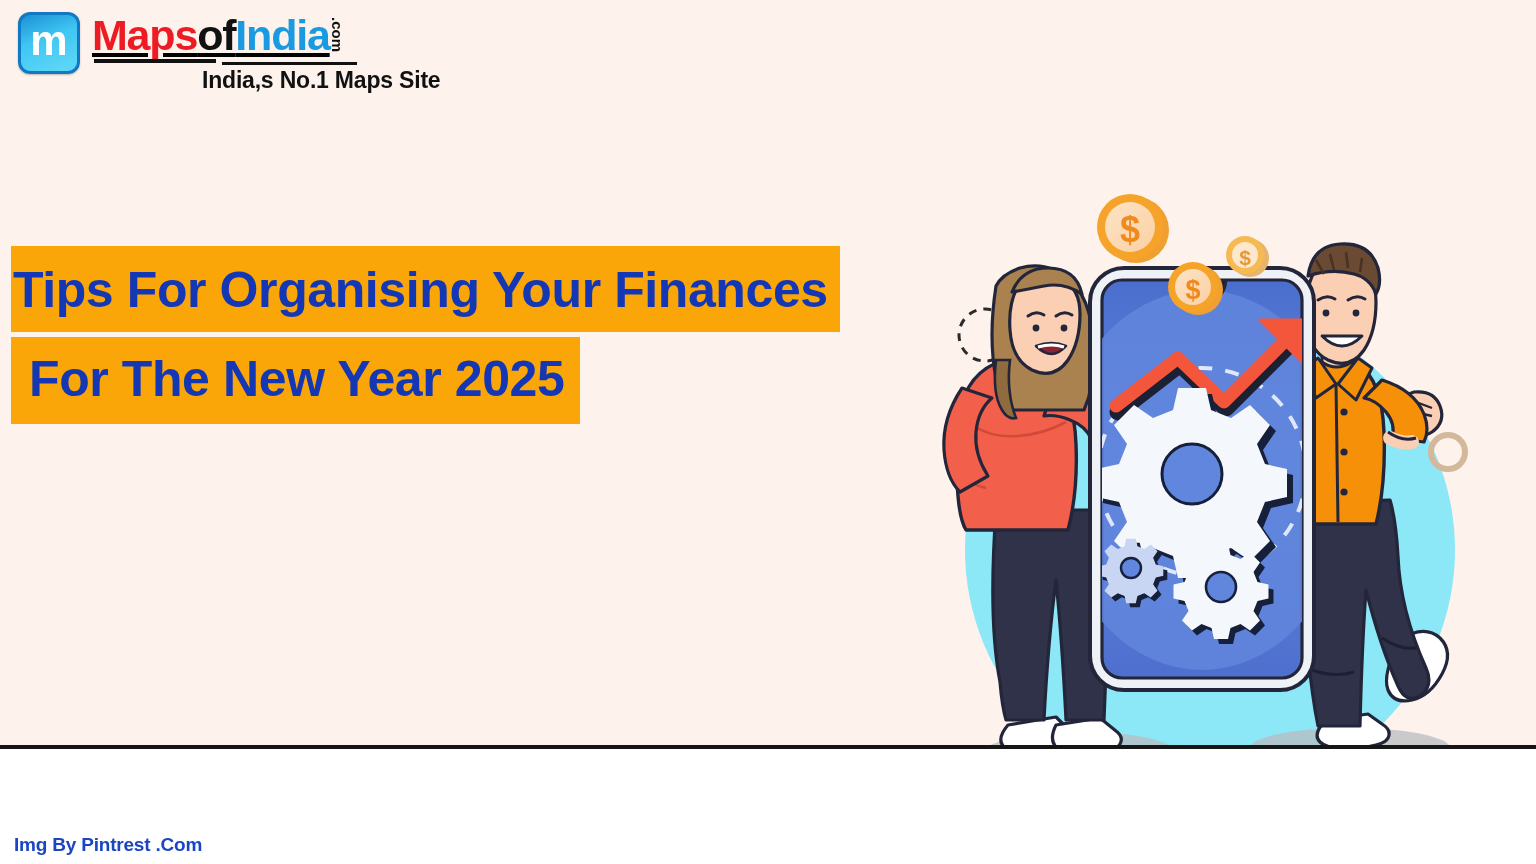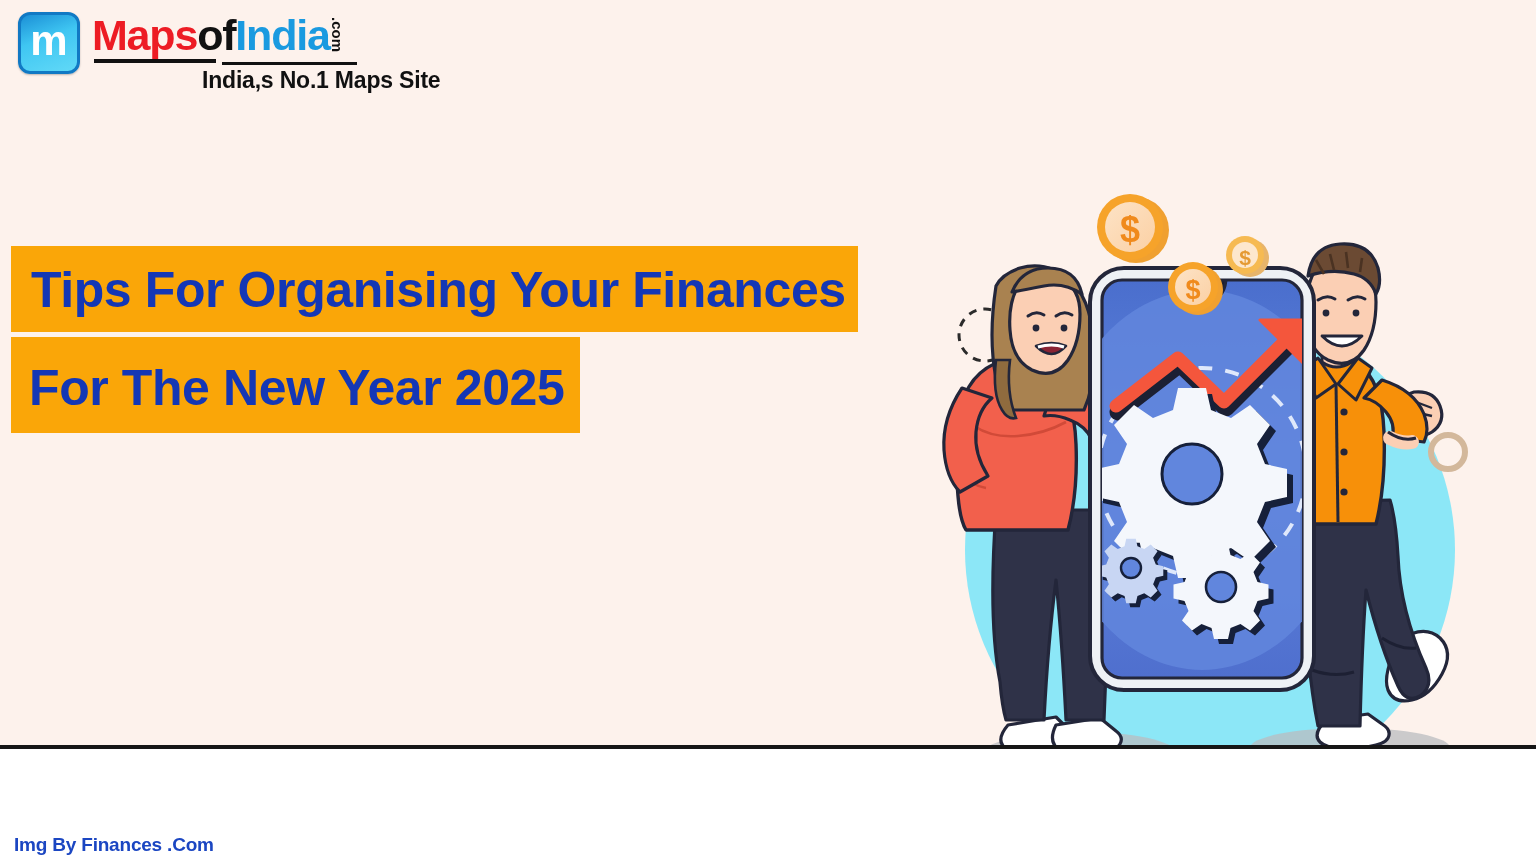--- a/index.html
+++ b/index.html
@@ -61,20 +61,21 @@
     position: relative;
     padding-top: 2px;
   }
   #wordmark {
     font-size: 43px;
     font-weight: bold;
     letter-spacing: -1.2px;
     line-height: 1;
     white-space: nowrap;
     font-family: "Liberation Sans", sans-serif;
+    text-decoration: underline;
   }
   .wm-maps { color: #ed1c24; }
   .wm-of   { color: #111111; }
   .wm-india{ color: #1a9ae0; }
   #wm-com {
     display: inline-block;
     color: #111111;
     font-size: 15px;
     font-weight: bold;
     letter-spacing: 0;
@@ -121,22 +122,22 @@
     display: block;
     background: #faa608;
     color: #1437b5;
     font-size: 50px;
     font-weight: bold;
     line-height: 1;
     letter-spacing: -0.4px;
     width: max-content;
     white-space: nowrap;
   }
-  #hl-1 { padding: 19px 12px 17px 20px; }
-  #hl-2 { padding: 26px 16px 20px 18px; margin-top: 5px; }
+  #hl-1 { padding: 19px 12px 17px 2px; }
+  #hl-2 { padding: 17px 16px 20px 18px; margin-top: 5px; }
   
   #caption {
     position: absolute;
     left: 14px;
     top: 834px;
     font-size: 19px;
     font-weight: bold;
     color: #1b46c2;
     letter-spacing: -0.2px;
   }
@@ -355,15 +356,15 @@
           <circle cx="320" cy="78" r="19" fill="#e8b46a"></circle>
           <circle cx="315" cy="75" r="19" fill="#f6ba52"></circle>
           <circle cx="315" cy="75" r="13" fill="#fde7cd"></circle>
           <text x="315" y="85" text-anchor="middle" font-family="'Liberation Sans', sans-serif" font-size="21" font-weight="bold" fill="#e59a34">$</text>
         </g>
       </svg>
     </div>
 
   </div>
 
-  <div id="caption">Img By Finances .Com</div>
+  <div id="caption">Img By Pintrest .Com</div>
 
 </div>
 
 </body></html>

